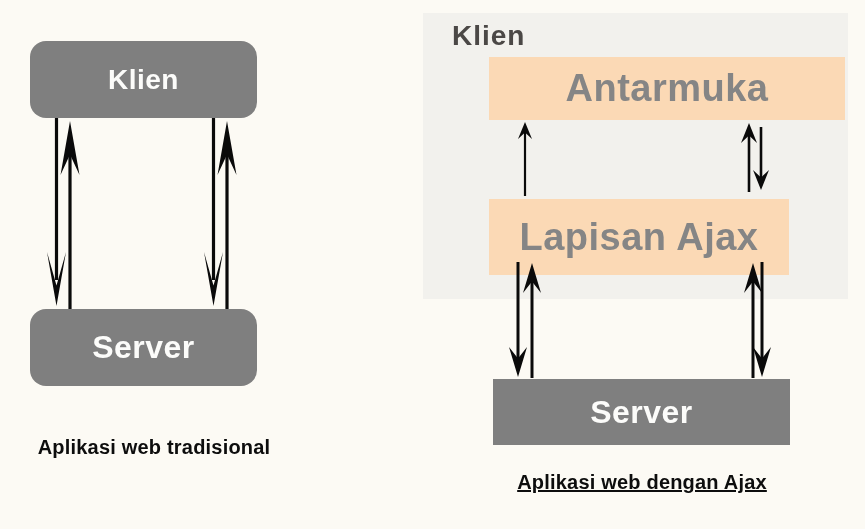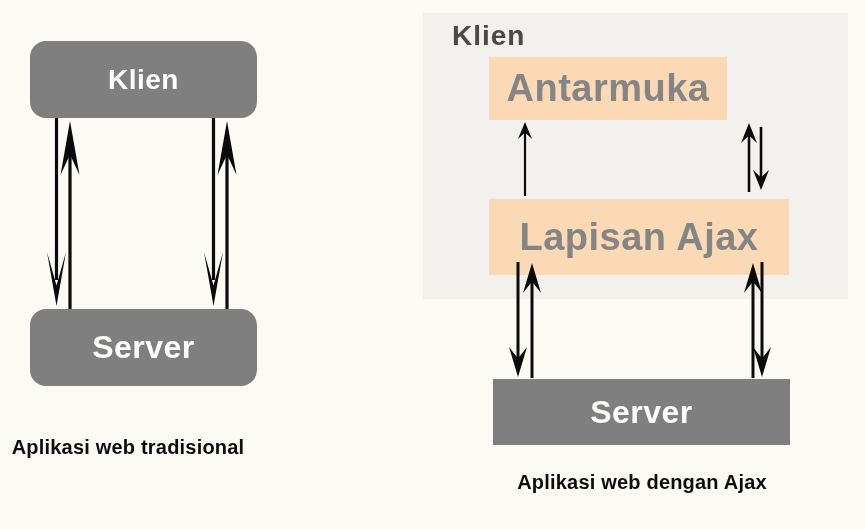--- a/index.html
+++ b/index.html
@@ -20,34 +20,34 @@
   .gray   { background:var(--box-gray,#7F7F7F); color:var(--box-text,#FCFCFA); }
   .rounded{ border-radius:16px; }
   .peach  { background:var(--peach,#FBD9B5); color:var(--peach-text,#858585); }
 
   .client-box-left  { left:30px;  top:41px;  width:227px; height:77px; font-size:28px; }
   .server-box-left  { left:30px;  top:309px; width:227px; height:77px; font-size:32px; }
   .panel            { position:absolute; left:423px; top:13px; width:425px; height:286px;
                       background:var(--panel,#F2F1ED); }
   .panel-label      { position:absolute; left:452px; top:20px; font-size:28px;
                       color:var(--panel-label,#4B4846); letter-spacing:1px; }
-  .interface-box    { left:489px; top:57px;  width:238px; height:63px; font-size:38px; }
+  .interface-box    { left:489px; top:57px;  width:356px; height:63px; font-size:38px; }
   .ajax-box         { left:489px; top:199px; width:300px; height:76px; font-size:38px; }
   .server-box-right { left:493px; top:379px; width:297px; height:66px; font-size:32px; }
 
   .caption {
     position:absolute;
     color:var(--caption,#0D0D0D);
     font-size:20px;
     white-space:nowrap;
     transform:translateX(-50%);
     letter-spacing:0.2px;
   }
-  .caption-left  { left:128px; top:436px; }
-  .caption-right { left:642px; top:471px; }
+  .caption-left  { left:154px; top:436px; }
+  .caption-right { left:642px; top:471px;text-decoration:underline; }
 
   svg.arrow-layer { position:absolute; left:0; top:0; width:865px; height:529px;
                     pointer-events:none; }
   svg.arrow-layer line    { stroke:var(--arrow,#0A0A0A); }
   svg.arrow-layer polygon { fill:var(--arrow,#0A0A0A); }
 </style>
 </head>
 <body>
 
 <div class="canvas">

